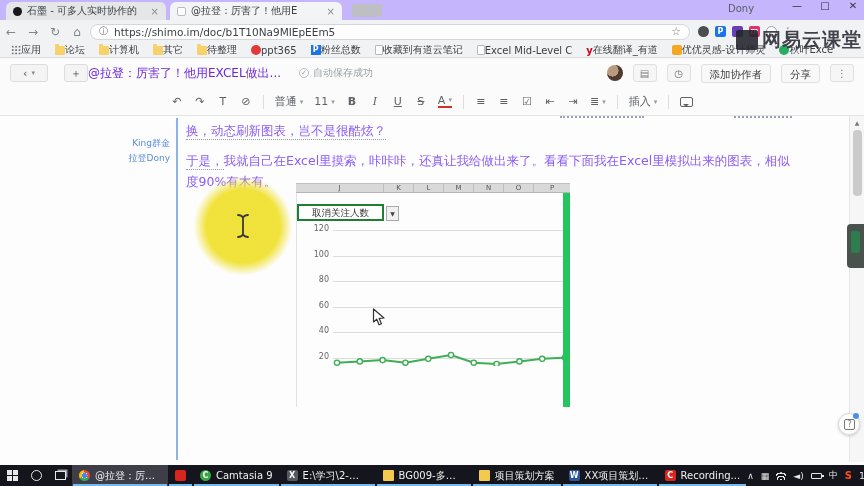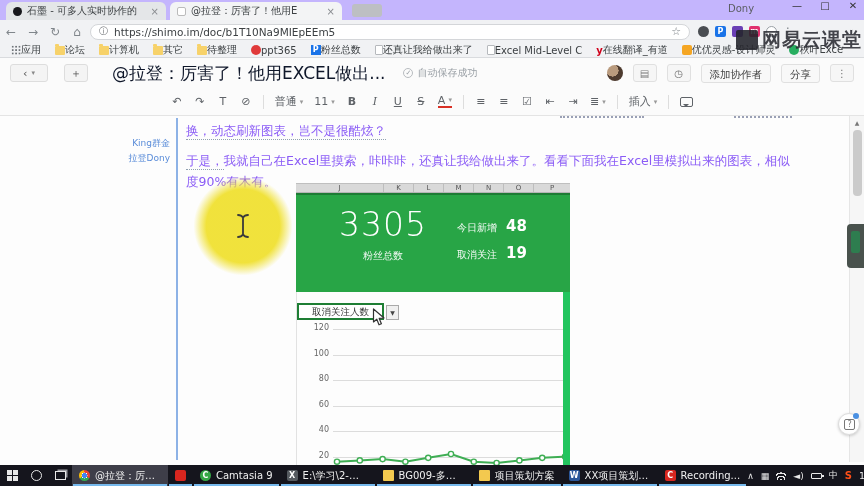--- a/index.html
+++ b/index.html
@@ -55,21 +55,21 @@
   .watermark { position:absolute; right:2px; top:27px; display:flex; align-items:center; gap:4px; opacity:.88; z-index:40; }
   .wm-logo { width:22px; height:20px; background:#23242b; border-radius:2px; }
   .wm-text { font-size:19px; font-weight:bold; color:#2b2c33; letter-spacing:1px; }
 
   
   .docheader { position:absolute; left:0; top:58px; width:864px; height:30px; background:#fbfbfb; display:flex; align-items:center; }
   .dh-btn { height:18px; border:1px solid #ddd; background:#f4f4f4; border-radius:3px; color:#555; font-size:11px; display:flex; align-items:center; justify-content:center; }
   .dh-back { width:38px; margin-left:10px; gap:4px; }
   .dh-back .crt { font-size:7px; color:#888; }
   .dh-plus { width:24px; margin-left:16px; }
-  .dh-title { margin-left:24px; font-size:17px; color:#0f172a; white-space:nowrap; }
+  .dh-title { font-size:12px; color:#6d28d9; white-space:nowrap; }
   .dh-save { margin-left:18px; font-size:10px; color:#9aa0a6; display:flex; align-items:center; gap:4px; }
   .dh-save .ck { width:10px; height:10px; border:1px solid #b8bcc0; border-radius:50%; font-size:7px; line-height:9px; text-align:center; color:#9aa0a6; }
   .dh-right { margin-left:auto; display:flex; align-items:center; gap:10px; margin-right:10px; }
   .avatar { width:16px; height:16px; border-radius:50%; background:radial-gradient(circle at 35% 35%, #b99a7d 0 40%, #4d3a2e 41%); }
   .dh-ic { width:24px; height:18px; border:1px solid #e0e0e0; background:#f6f6f6; border-radius:3px; color:#777; font-size:10px; text-align:center; line-height:17px; }
   .dh-txtbtn { height:19px; border:1px solid #e0e0e0; background:#f8f8f8; border-radius:3px; font-size:10.5px; color:#444; padding:0 8px; line-height:18px; }
 
   
   .doctoolbar { position:absolute; left:0; top:88px; width:864px; height:28px; background:#fbfbfb; border-bottom:1px solid #e4e4e4; display:flex; align-items:center; justify-content:center; gap:11px; color:#5f6368; font-size:11px; }
   .tbi { flex:none; text-align:center; min-width:12px; }
@@ -221,21 +221,21 @@
     <div class="bm">
         <span class="bmic ic-redcircle"></span>
         <span>ppt365</span>
       </div>
     <div class="bm">
         <span class="bmic ic-bluep">P</span>
         <span>粉丝总数</span>
       </div>
     <div class="bm">
         <span class="bmic ic-page"></span>
-        <span>还真让我给做出来了</span>
+        <span>收藏到有道云笔记</span>
       </div>
     <div class="bm">
         <span class="bmic ic-page"></span>
         <span>Excel Mid-Level C</span>
       </div>
     <div class="bm">
         <span class="bmic ic-youdao">y</span>
         <span>在线翻译_有道</span>
       </div>
     <div class="bm">
@@ -335,36 +335,20 @@
     <div class="embed">
       <div class="colhead">
         <div class="cell" style="width:88px;">J</div>
         <div class="cell" style="width:30px;">K</div>
         <div class="cell" style="width:30px;">L</div>
         <div class="cell" style="width:30px;">M</div>
         <div class="cell" style="width:30px;">N</div>
         <div class="cell" style="width:30px;">O</div>
         <div class="cell" style="width:36px;border-right:none;">P</div>
       </div>
-      <div class="gwidget">
-        <div class="gw-left">
-          <div class="gw-total">3305</div>
-          <div class="gw-total-label">粉丝总数</div>
-        </div>
-        <div class="gw-right">
-          <div class="gw-row">
-              <span class="lab">今日新增</span>
-              <span class="val">48</span>
-            </div>
-          <div class="gw-row">
-              <span class="lab">取消关注</span>
-              <span class="val">19</span>
-            </div>
-        </div>
-      </div>
       <div class="chartpanel">
         <div class="ddcell">取消关注人数</div>
         <div class="ddbtn">▼</div>
         <div class="gl" style="top:34px;">
             <span class="lab">120</span>
             <span class="ln"></span>
           </div>
         <div class="gl" style="top:59.6px;">
             <span class="lab">100</span>
             <span class="ln"></span>

